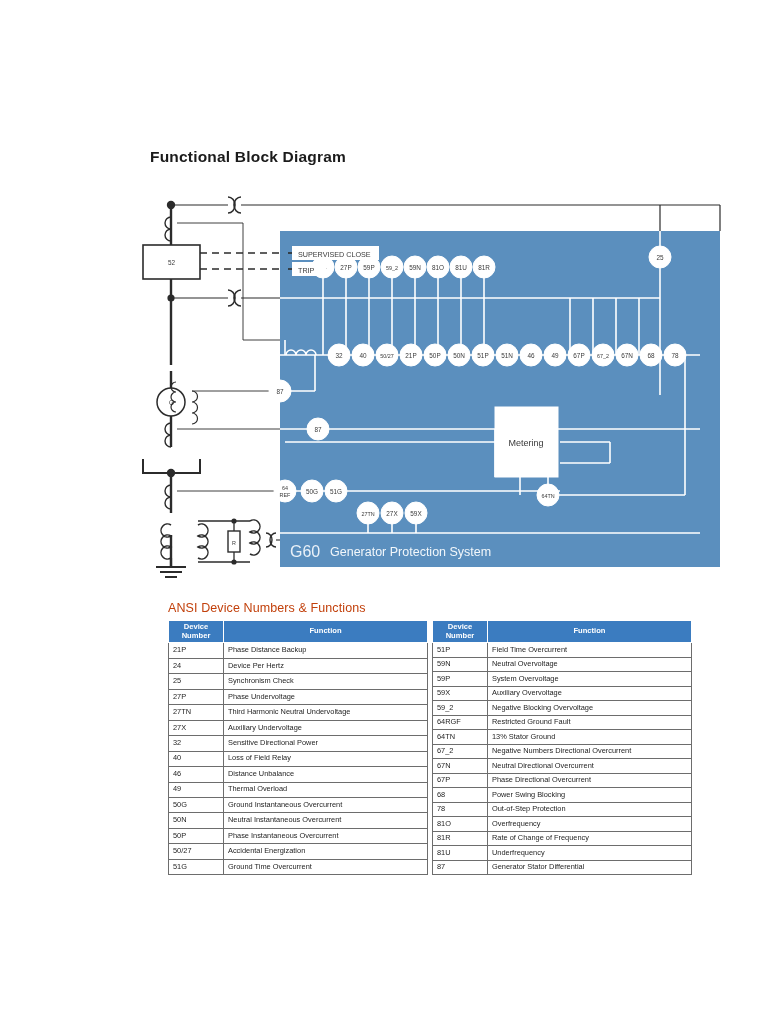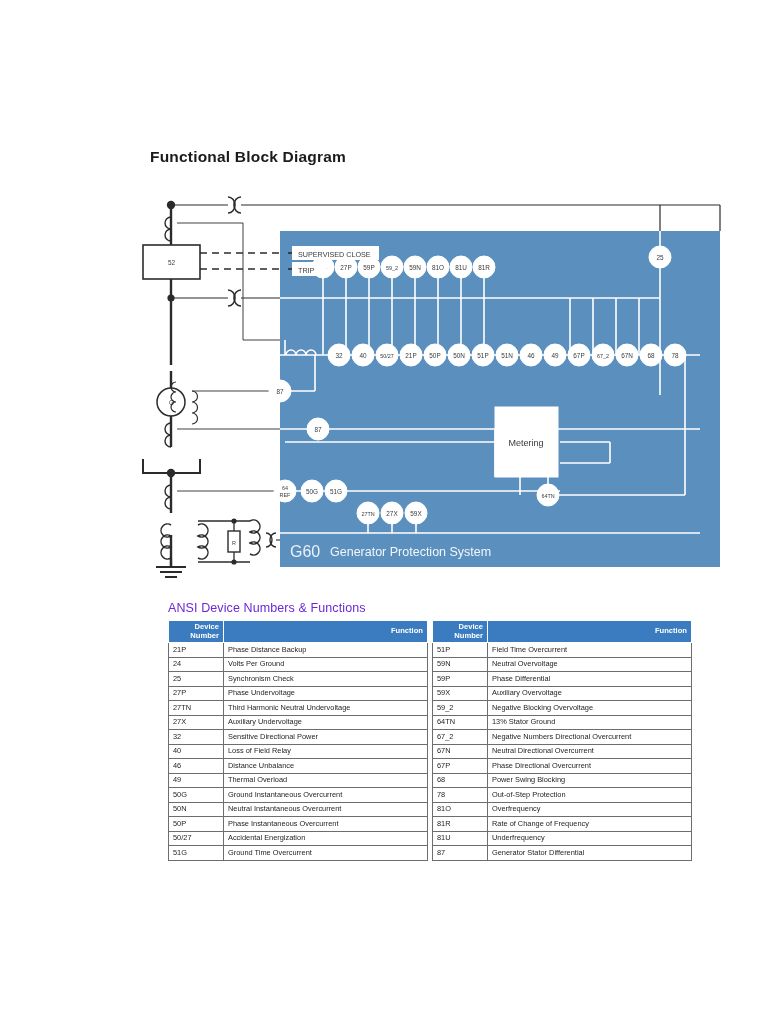--- a/index.html
+++ b/index.html
@@ -16,35 +16,35 @@
     font-size:15.5px;font-weight:bold;letter-spacing:0.2px;color:#1b1b1b;
   }
 
   
   #diagram{position:absolute;left:140px;top:195px;width:600px;height:385px;}
   #diagram svg{display:block;}
 
   
   .table-title{
     position:absolute;left:168px;top:601px;
-    font-size:12.5px;color:#6d28d9;letter-spacing:0.1px;
+    font-size:12.5px;color:#c2410c;letter-spacing:0.1px;
   }
   #tables{
     position:absolute;left:168px;top:620px;width:524px;
     display:flex;gap:0px;
   }
   table.ansi{
     border-collapse:collapse;table-layout:fixed;
     font-size:7.4px;background:#fff;
   }
   table.ansi.left{width:262px;}
   table.ansi.right{width:262px;}
   table.ansi th{
     background:#3b7cc0;color:#ffffff;font-weight:bold;
-    text-align:right;padding:2px 4px;vertical-align:middle;
+    text-align:center;padding:2px 4px;vertical-align:middle;
     border:1px solid #ffffff;font-size:7.6px;line-height:1.15;
   }
   table.ansi th.num{width:46px;}
   table.ansi td{
     border:1px solid #6d6d6d;padding:1px 4px;
     color:#242424;line-height:1.18;height:11.5px;
     white-space:nowrap;overflow:hidden;
   }
   table.ansi td.num{width:46px;}
   .spacer-col{width:4px;}
@@ -378,21 +378,21 @@
           <th>Function</th>
         </tr>
       </thead>
       <tbody id="left-body">
           <tr>
             <td class="num">21P</td>
             <td>Phase Distance Backup</td>
           </tr>
           <tr>
             <td class="num">24</td>
-            <td>Volts Per Ground</td>
+            <td>Device Per Hertz</td>
           </tr>
           <tr>
             <td class="num">25</td>
             <td>Synchronism Check</td>
           </tr>
           <tr>
             <td class="num">27P</td>
             <td>Phase Undervoltage</td>
           </tr>
           <tr>
@@ -453,29 +453,33 @@
           <tr>
             <td class="num">51P</td>
             <td>Field Time Overcurrent</td>
           </tr>
           <tr>
             <td class="num">59N</td>
             <td>Neutral Overvoltage</td>
           </tr>
           <tr>
             <td class="num">59P</td>
-            <td>Phase Differential</td>
+            <td>System Overvoltage</td>
           </tr>
           <tr>
             <td class="num">59X</td>
             <td>Auxiliary Overvoltage</td>
           </tr>
           <tr>
             <td class="num">59_2</td>
             <td>Negative Blocking Overvoltage</td>
+          </tr>
+          <tr>
+            <td class="num">64RGF</td>
+            <td>Restricted Ground Fault</td>
           </tr>
           <tr>
             <td class="num">64TN</td>
             <td>13% Stator Ground</td>
           </tr>
           <tr>
             <td class="num">67_2</td>
             <td>Negative Numbers Directional Overcurrent</td>
           </tr>
           <tr>

